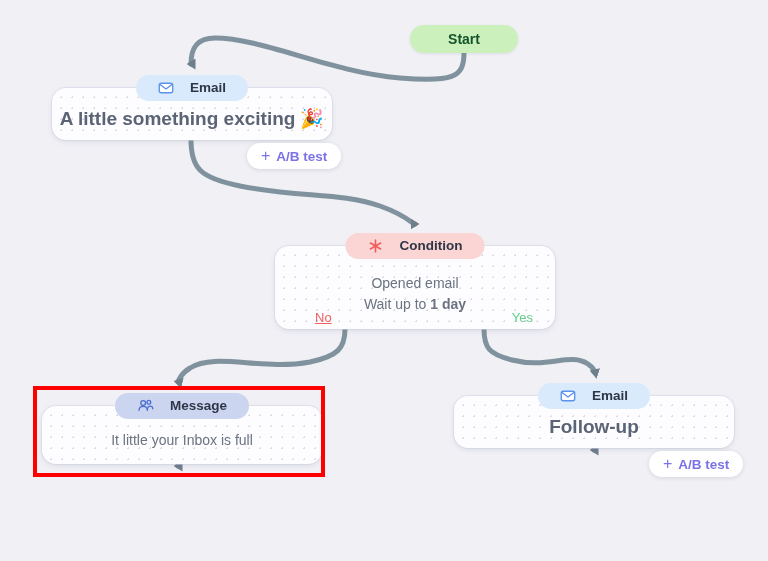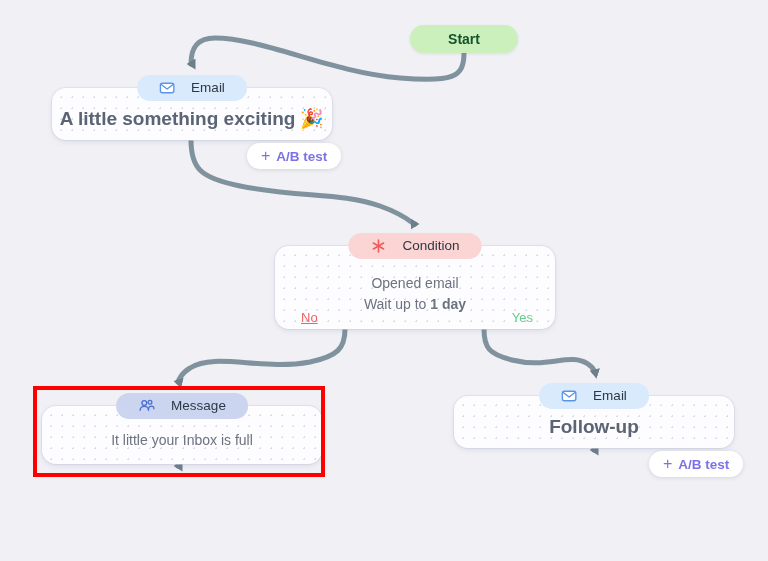--- a/index.html
+++ b/index.html
@@ -71,21 +71,21 @@
     top: -13px;
     left: 50%;
     transform: translateX(-50%);
     height: 26px;
     border-radius: 13px;
     display: flex;
     align-items: center;
     gap: 16px;
     padding: 0 22px;
     font-size: 13.5px;
-    font-weight: normal;
+    font-weight: bold;
     color: #2f3747;
     white-space: nowrap;
     z-index: 3;
   }
   .pill .pill-label { line-height: 1; }
   .pill-email { background-color: #d8eafc; }
   .pill-condition { background-color: #fbd4d4; }
   .pill-message { background-color: #ccd5f0; }
   .pill svg { display: block; }
 
@@ -104,21 +104,21 @@
     box-shadow: 0 1px 3px rgba(90, 95, 130, 0.12);
   }
 
   
   .branch-label {
     position: absolute;
     bottom: 5px;
     font-size: 13px;
     line-height: 1;
   }
-  .branch-no { left: 26px; color: #f06060; text-decoration: underline; }
+  .branch-no { left: 40px; color: #f06060; text-decoration: underline; }
   .branch-yes { right: 22px; color: #66cc8a; }
 
   
   .ab-button {
     position: absolute;
     height: 26px;
     border-radius: 13px;
     background: #ffffff;
     box-shadow: 0 1px 4px rgba(90, 95, 130, 0.18);
     display: flex;

